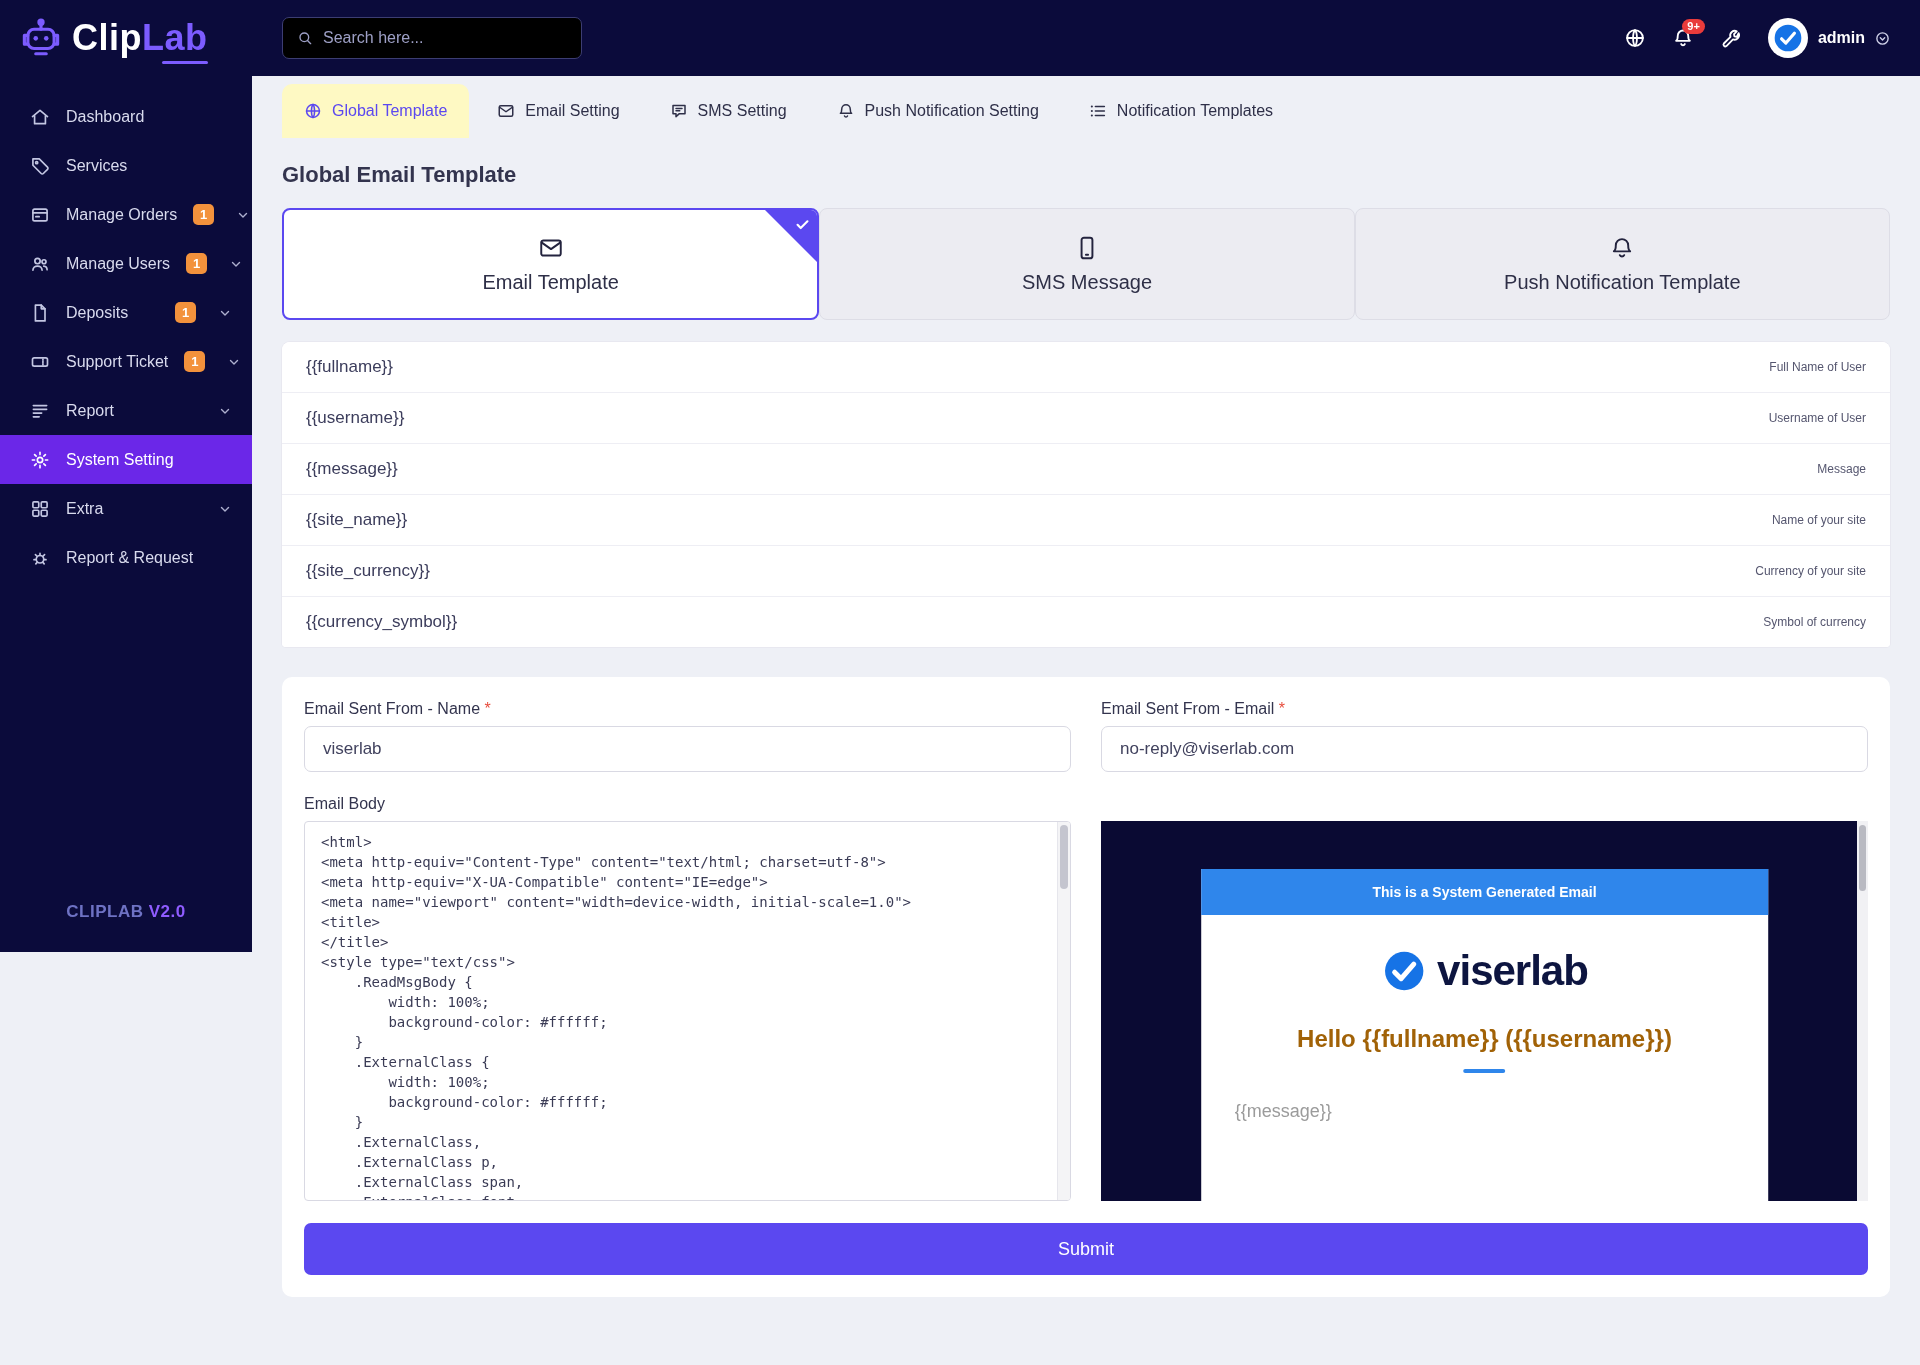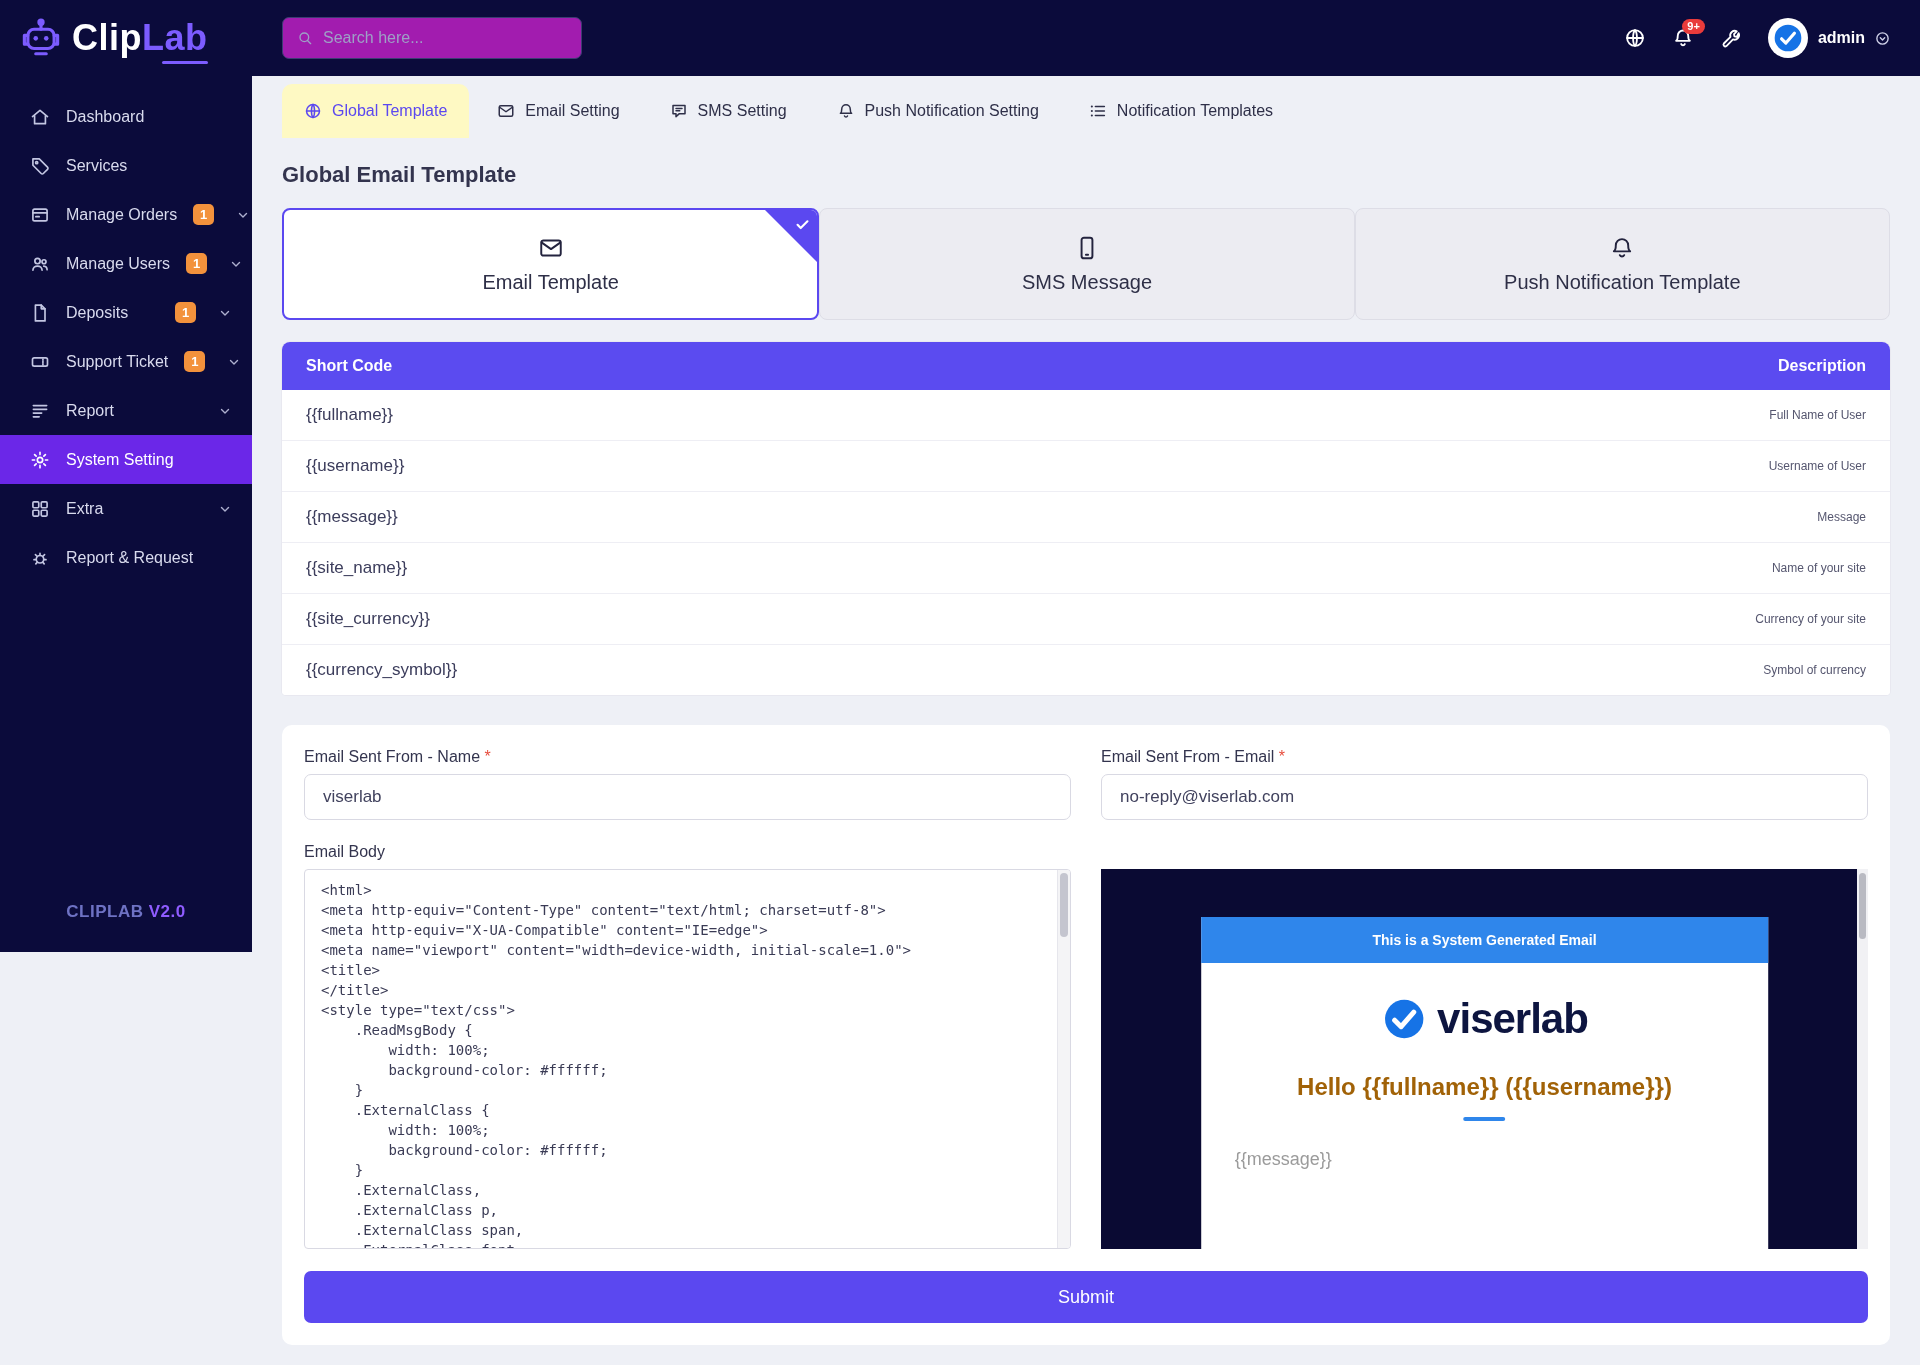--- a/index.html
+++ b/index.html
@@ -44,21 +44,21 @@
   .version { padding: 28px 0 30px; text-align: center; font-size: 17px; font-weight: bold; color: #6e72c4; letter-spacing: .5px; }
   .version .v { color: #8f5cff; }
 
   
   .main { flex: 1; display: flex; flex-direction: column; height: 1365px; }
   .topbar {
     height: 76px; background: var(--sidebar-bg, #0b0b3b);
     display: flex; align-items: center; padding: 0 30px; gap: 20px;
   }
   .search-box {
-    width: 300px; height: 42px; background: #a21caf; border: 1px solid #3c3d72;
+    width: 300px; height: 42px; background: #000000; border: 1px solid #3c3d72;
     border-radius: 7px; display: flex; align-items: center; gap: 10px; padding: 17px 14px; color: #9ea0c6;
   }
   .search-box svg { width: 16px; height: 16px; flex: none; }
   .search-box input {
     background: transparent; border: none; outline: none; color: #cdd0e8;
     font-size: 16px; width: 100%; font-family: inherit;
   }
   .search-box input::placeholder { color: #9ea0c6; }
   .topbar-right { margin-left: auto; display: flex; align-items: center; gap: 26px; }
   .tb-icon { color: #fff; position: relative; display: flex; cursor: pointer; }
@@ -434,24 +434,20 @@
               <svg viewBox="0 0 24 24" fill="none" stroke="#23233e" stroke-width="1.8" stroke-linecap="round" stroke-linejoin="round">
                 <path d="M6.3 9.5a5.7 5.7 0 1 1 11.4 0c0 4.4 1.8 5.6 1.8 5.6H4.5s1.8-1.2 1.8-5.6"></path>
                 <path d="M10 18.6a2.2 2.2 0 0 0 4 0"></path>
               </svg>
             </span>
           <span class="card-label">Push Notification Template</span>
         </div>
       </div>
 
       <div class="sc-table">
-        <div class="sc-head">
-          <span>Short Code</span>
-          <span>Description</span>
-        </div>
         <div class="sc-row">
           <span class="sc-code">{{fullname}}</span>
           <span class="sc-desc">Full Name of User</span>
         </div>
         <div class="sc-row">
           <span class="sc-code">{{username}}</span>
           <span class="sc-desc">Username of User</span>
         </div>
         <div class="sc-row">
           <span class="sc-code">{{message}}</span>

